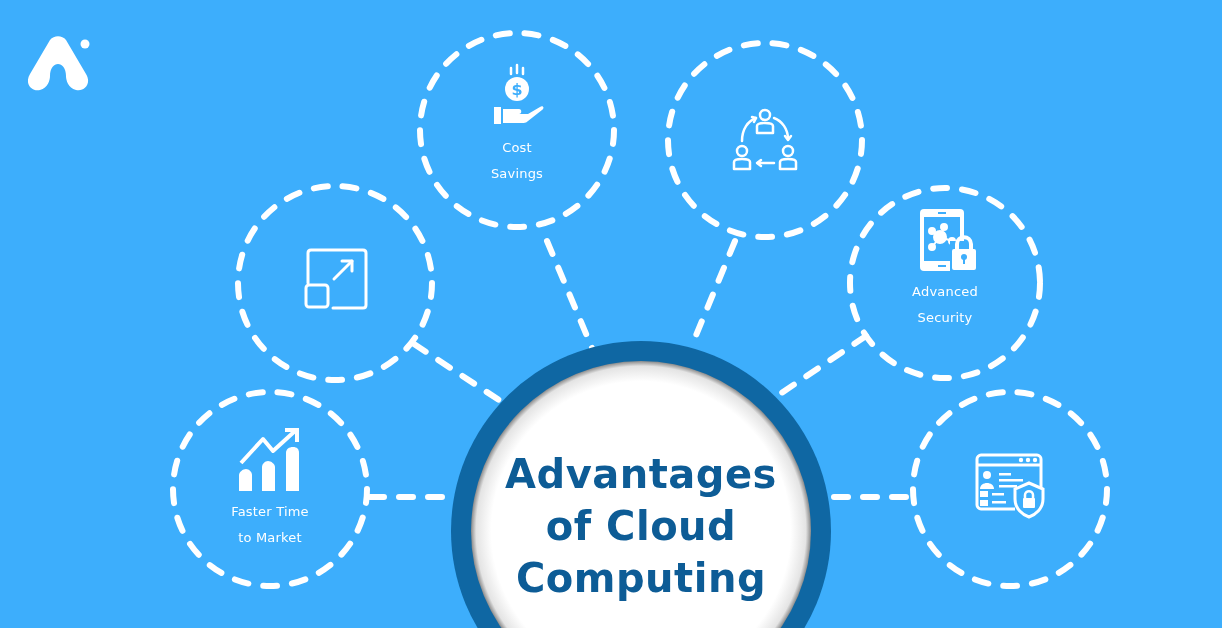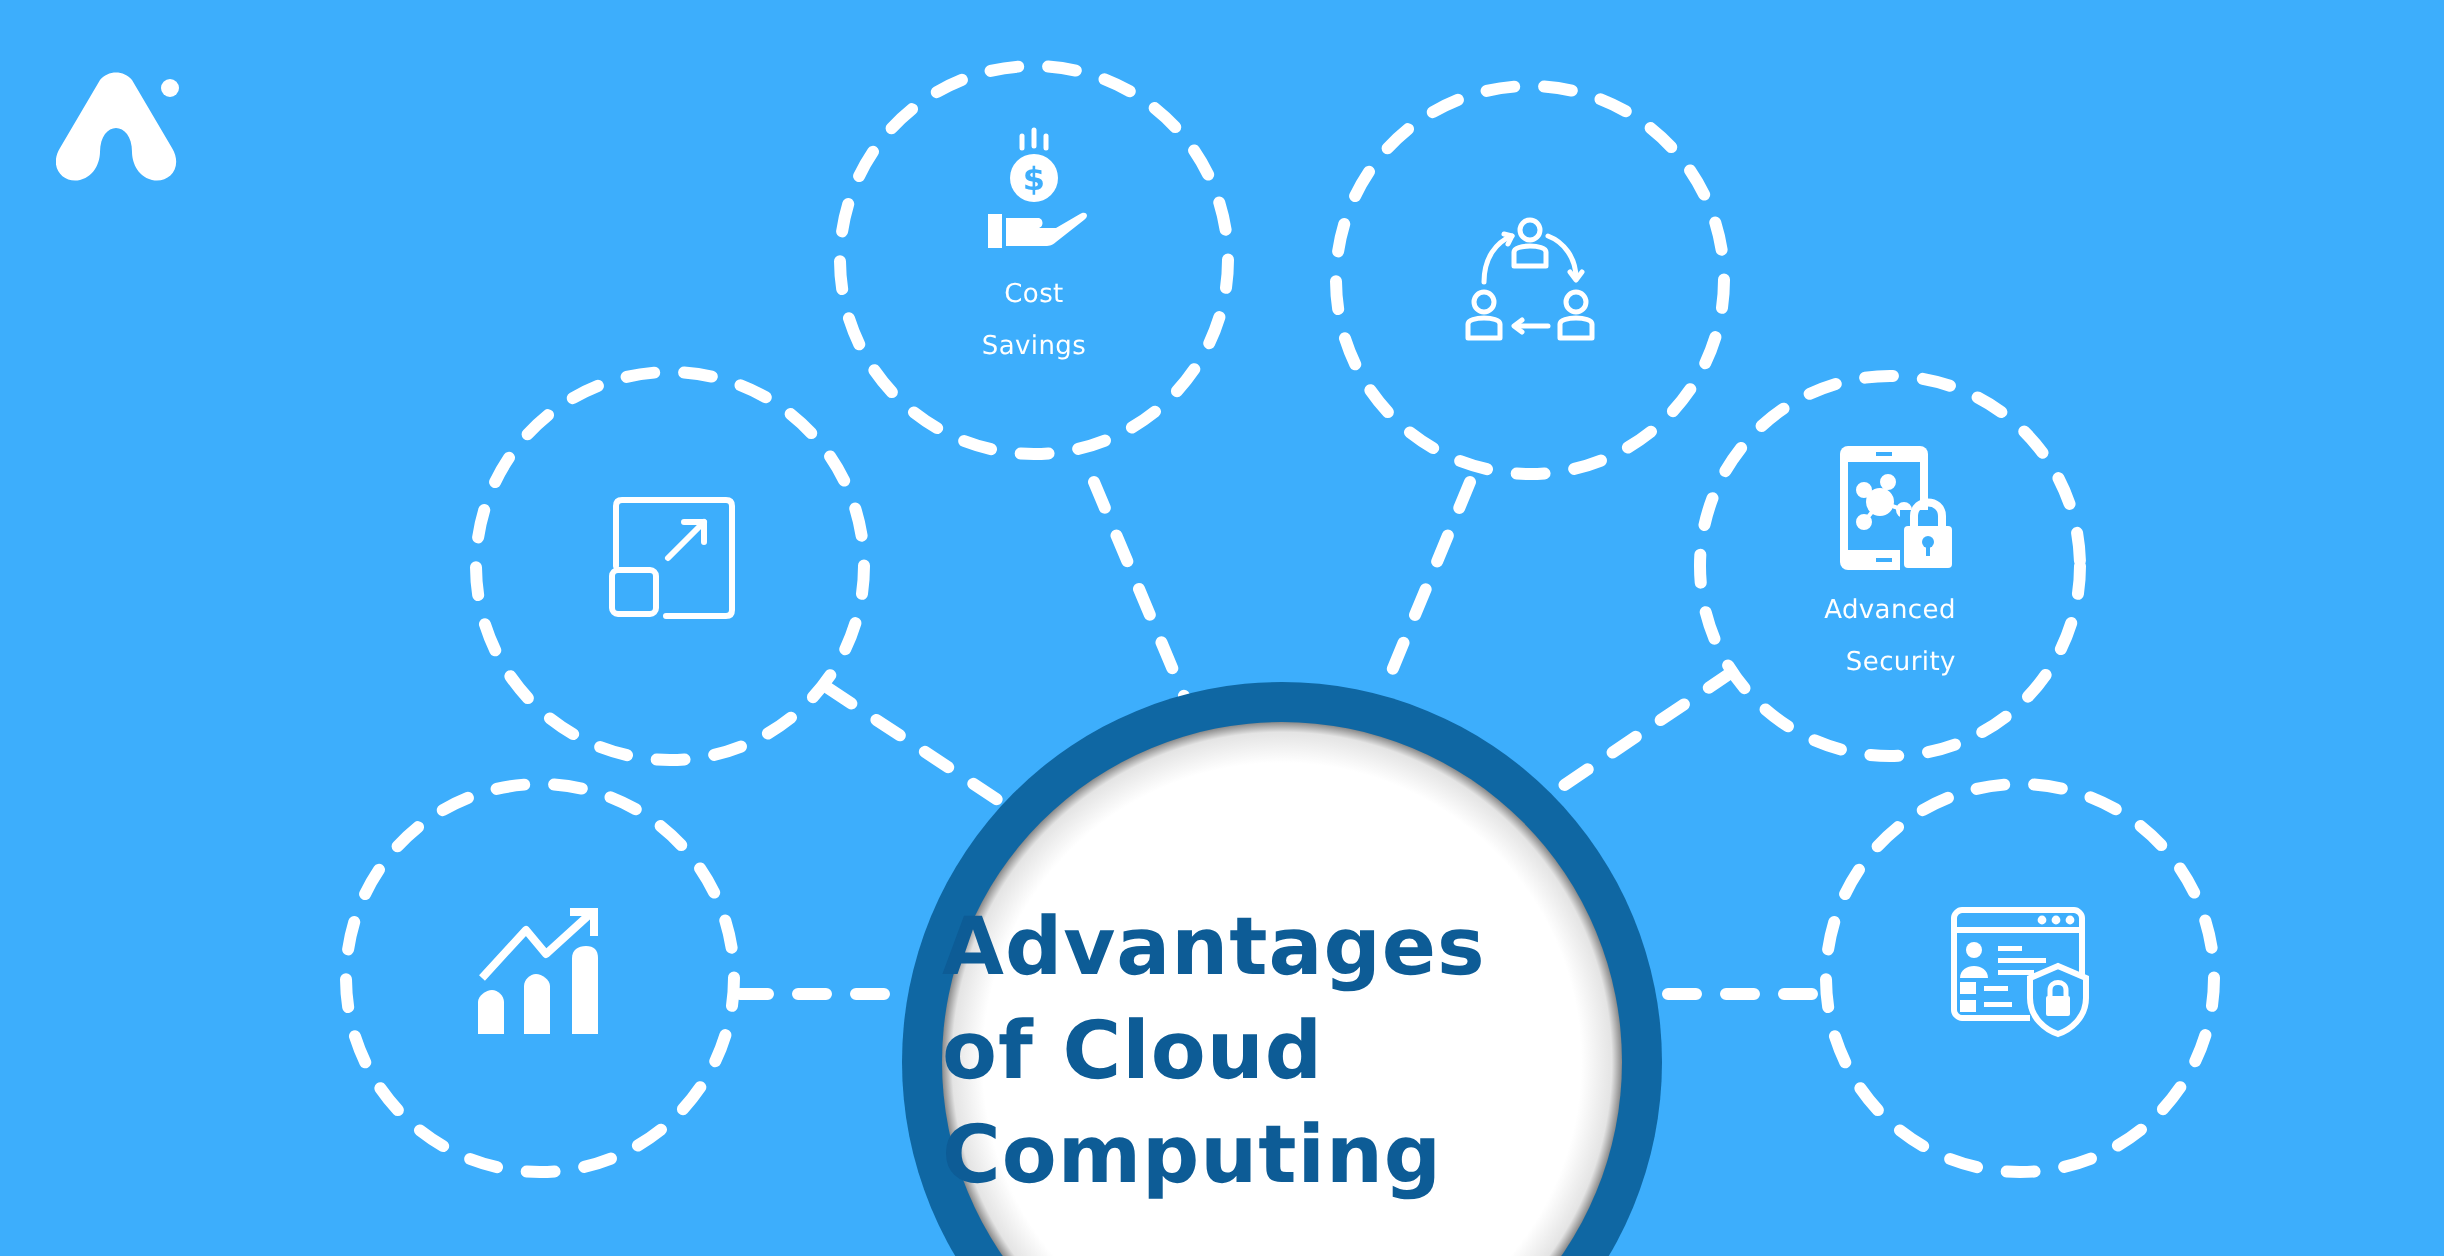--- a/index.html
+++ b/index.html
@@ -23,20 +23,21 @@
       font-weight: normal;
       font-size: 13px;
       line-height: 26px;
       letter-spacing: 0.2px;
       white-space: pre-line;
     }
     .center-title {
       position: absolute;
       left: 471px; width: 340px;
       top: 448px;
+      text-align: center;
       color: #0d5c96;
       font-weight: bold;
       font-size: 40px;
       line-height: 52px;
       white-space: pre-line;
       letter-spacing: 0.5px;
     }
     .logo { position: absolute; left: 28px; top: 36px; width: 66px; height: 58px; }
   </style>
 </head>
@@ -118,21 +119,21 @@
     <svg class="icon" viewBox="0 0 70 66">
       <g fill="none" stroke="#fff" stroke-width="3" stroke-linecap="round" stroke-linejoin="round">
         <path d="M8 36 L8 6 C8 4 9 3 11 3 L63 3 C65 3 66 4 66 6 L66 58 C66 60 65 61 63 61 L33 61"></path>
         <rect x="6" y="38" width="22" height="22" rx="3"></rect>
         <line x1="34" y1="32" x2="52" y2="14"></line>
           <path d="M42 14 L52 14 L52 24"></path>
       </g>
     </svg>
   </div>
 
-  <div class="node" style="left:848px; top:186px;text-align:right;">
+  <div class="node" style="left:848px; top:172px;">
     <svg class="icon" viewBox="0 0 70 66">
       <rect x="10" y="2" width="44" height="62" rx="4" fill="#fff"></rect>
       <rect x="14" y="10" width="36" height="44" fill="#3daefc"></rect>
       <rect x="28" y="5" width="8" height="2" fill="#3daefc"></rect>
       <rect x="28" y="58" width="8" height="2" fill="#3daefc"></rect>
       <g fill="#fff" stroke="#fff" stroke-width="2">
         <circle cx="30" cy="30" r="6"></circle>
           <circle cx="22" cy="24" r="3"></circle>
           <circle cx="34" cy="20" r="3"></circle>
           <circle cx="42" cy="34" r="3"></circle>
@@ -153,20 +154,22 @@
   </div>
 
   <div class="node" style="left:173px; top:392px;">
     <svg class="icon" viewBox="0 0 70 66">
       <path d="M4 64 L4 48 C4 45 8 42 11 42 C14 42 17 45 17 48 L17 64 Z" fill="#fff"></path>
       <path d="M27 64 L27 40 C27 37 30 34 33 34 C36 34 40 37 40 40 L40 64 Z" fill="#fff"></path>
       <path d="M51 64 L51 26 C51 22 54 20 58 20 C62 20 64 22 64 26 L64 64 Z" fill="#fff"></path>
       <path d="M6 36 L28 12 L38 24 L60 4" fill="none" stroke="#fff" stroke-width="4" stroke-linejoin="round"></path>
       <path d="M50 3 L62 3 L62 15" fill="none" stroke="#fff" stroke-width="4"></path>
     </svg>
+    <div class="label">Faster Time
+to Market</div>
   </div>
 
   <div class="node" style="left:913px; top:392px;">
     <svg class="icon" viewBox="0 0 70 66">
       <g fill="none" stroke="#fff" stroke-width="3" stroke-linejoin="round">
         <path d="M40 56 L6 56 C4 56 2 54 2 52 L2 6 C2 4 4 2 6 2 L62 2 C64 2 66 4 66 6 L66 38"></path>
         <line x1="2" y1="12" x2="66" y2="12"></line>
       </g>
       <g fill="#fff">
         <circle cx="46" cy="7" r="2.2"></circle>

